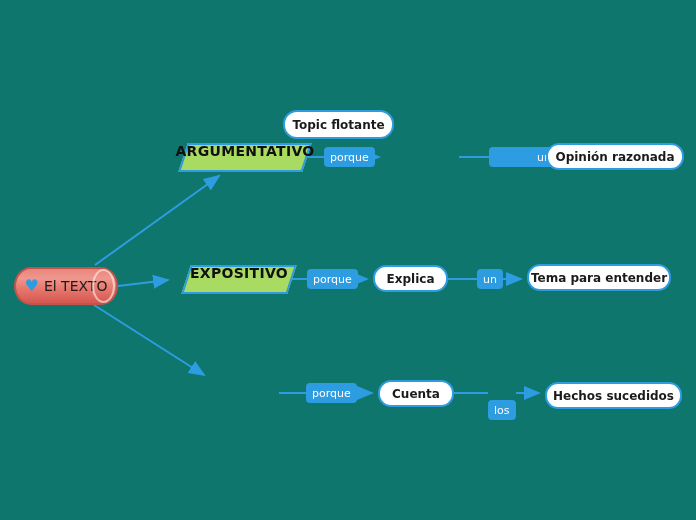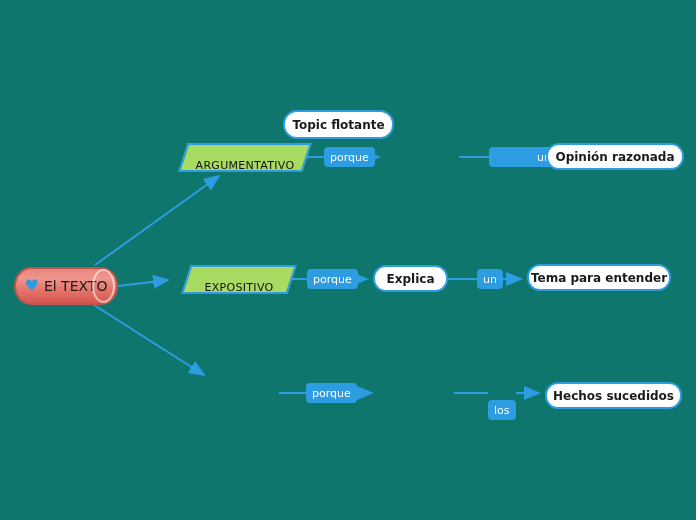--- a/index.html
+++ b/index.html
@@ -20,22 +20,22 @@
 
   
   .tag {
     position:absolute; background:#2E9CE1; color:#fff; font-size:11px;
     border-radius:4px; display:flex; align-items:center; justify-content:center;
     padding:0 6px; height:20px; white-space:nowrap;
   }
 
   
   .para {
-    position:absolute; display:flex; align-items:flex-end; justify-content:center;
-    font-weight:400; font-size:11px; letter-spacing:.3px; color:#111;
+    position:absolute; display:flex; align-items:flex-start; justify-content:center;
+    font-weight:700; font-size:14px; letter-spacing:.3px; color:#111;
   }
   .para::before {
     content:""; position:absolute; inset:0; background:#A9DA62;
     border:2px solid #2E9CE1; transform:skewX(-18deg);
   }
   .para > span { position:relative; }
 
   
   .cylinder {
     position:absolute; left:14px; top:267px; width:104px; height:38px;
@@ -108,18 +108,21 @@
   <div class="tag" style="left:307px; top:269px;">porque</div>
   <div class="pill" style="left:373px; top:265px; width:75px; height:27px;">
     <span>Explica</span>
   </div>
   <div class="tag" style="left:477px; top:269px;">un</div>
   <div class="pill" style="left:527px; top:264px; width:144px; height:27px;">
     <span>Tema para entender</span>
   </div>
 
   <div class="tag" style="left:306px; top:383px;">porque</div>
+  <div class="pill" style="left:378px; top:380px; width:76px; height:27px;">
+    <span>Cuenta</span>
+  </div>
   <div class="tag" style="left:488px; top:400px;">los</div>
   <div class="pill" style="left:545px; top:382px; width:137px; height:27px;">
     <span>Hechos sucedidos</span>
   </div>
 
 </div>
 
 </body></html>

